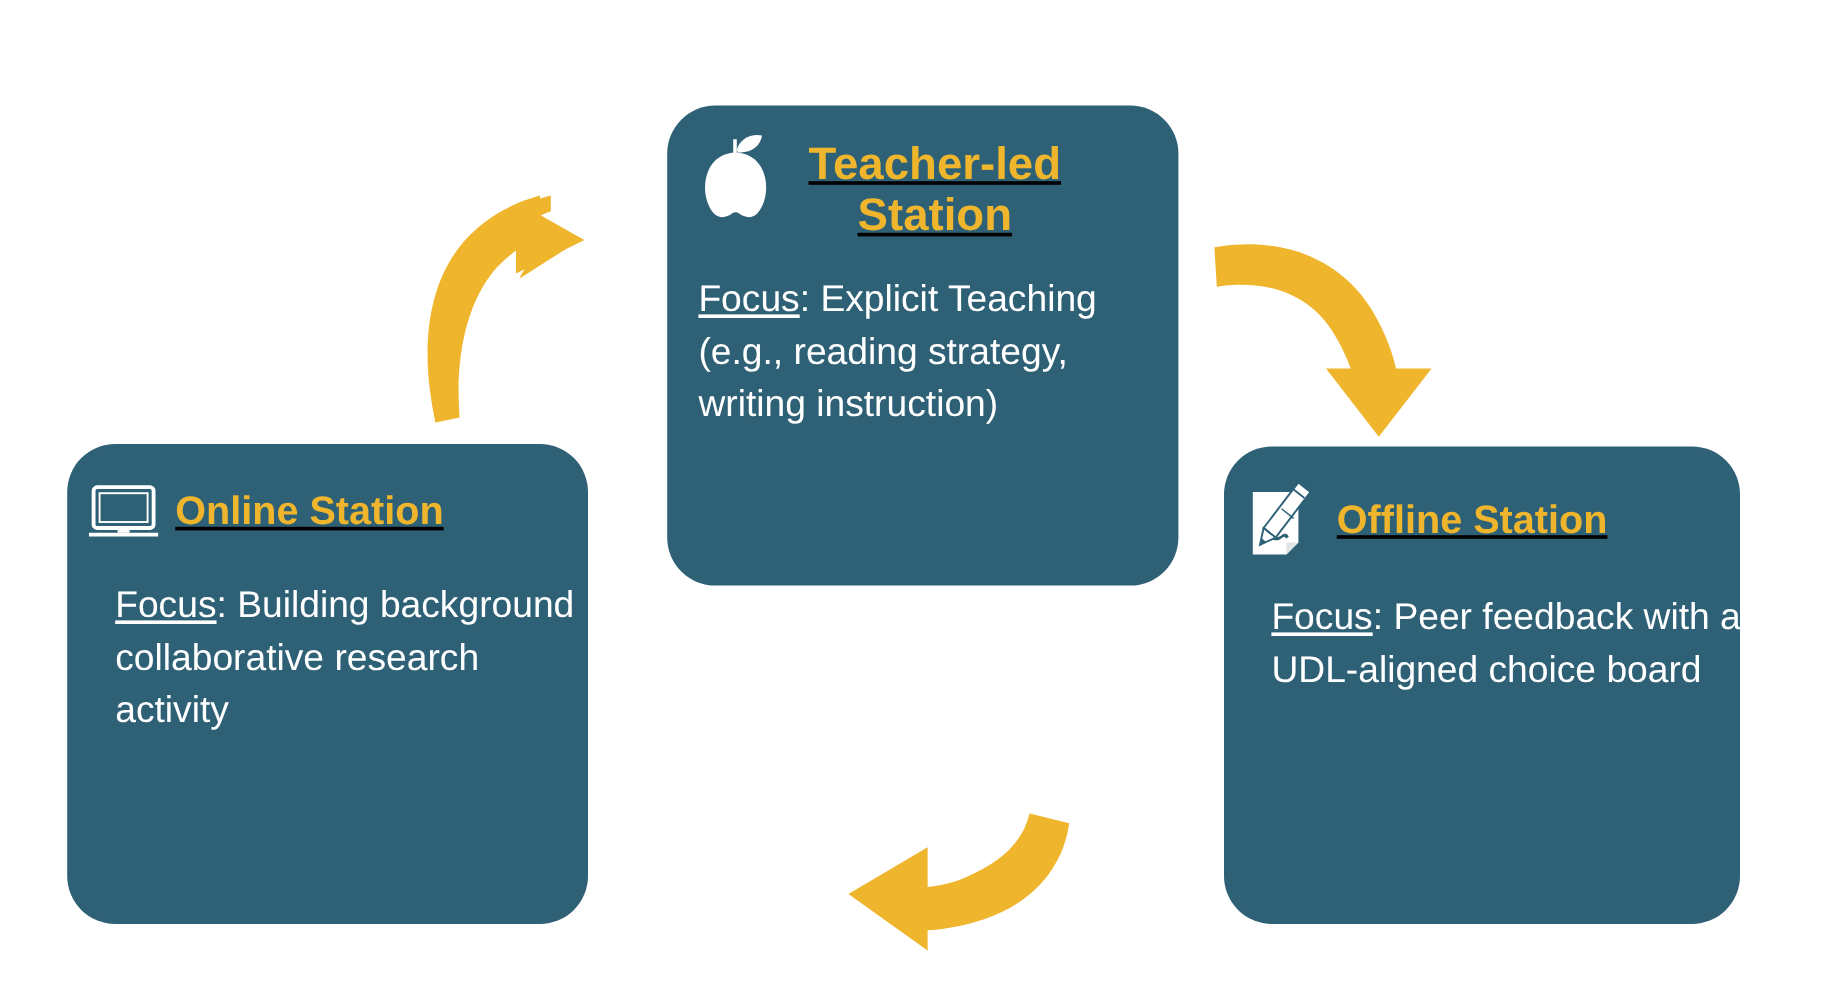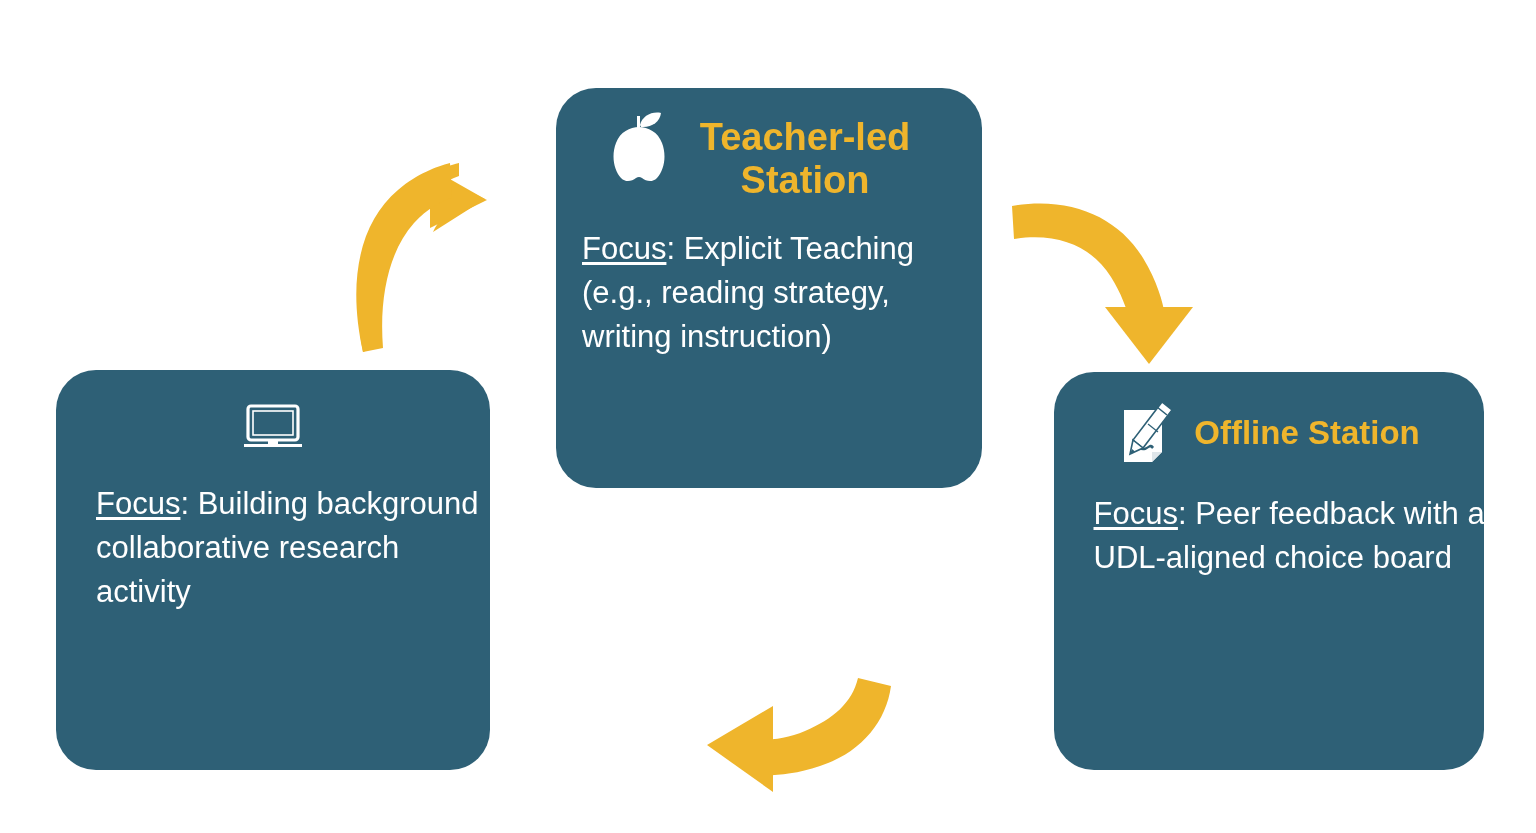--- a/index.html
+++ b/index.html
@@ -53,33 +53,34 @@
   
   #card-online {
     left: 56px;
     top: 370px;
     width: 434px;
     height: 400px;
     padding: 34px 18px 18px 18px;
   }
   
   #card-offline {
-    left: 1054px;
+    left: 1020px;
     top: 372px;
     width: 430px;
     height: 398px;
     padding: 28px 18px 18px 18px;
   }
 
   .card-head {
     display: flex;
     align-items: center;
-    justify-content: center;
+    justify-content: flex-start;
     gap: 14px;
     width: 100%;
+    text-decoration: underline;
   }
   #card-teacher .card-head {
     align-items: flex-start;
     gap: 10px;
   }
 
   .card-icon {
     flex: 0 0 auto;
     display: block;
   }
@@ -194,20 +195,21 @@
   <div class="card" id="card-online">
     <div class="card-head">
       <span class="card-icon">
         <svg class="icon-svg" width="58" height="44" viewBox="0 0 58 44">
           <rect x="4" y="2" width="50" height="34" rx="3" ry="3" fill="none" stroke="#ffffff" stroke-width="3.2"></rect>
           <rect x="9" y="7" width="40" height="24" fill="none" stroke="#ffffff" stroke-width="1.6"></rect>
           <path d="M 0 40 L 58 40 L 58 43 L 0 43 Z" fill="#ffffff"></path>
           <rect x="24" y="36" width="10" height="4" fill="#ffffff"></rect>
         </svg>
       </span>
+      <span class="card-title">Online Station</span>
     </div>
     <div class="card-body">
       <span class="focus-label">Focus</span><span>: </span><span>Building background collaborative research activity</span>
     </div>
   </div>
 
   <div class="card" id="card-teacher">
     <div class="card-head">
       <span class="card-icon">
         <svg class="icon-svg" width="62" height="72" viewBox="0 0 62 72">

